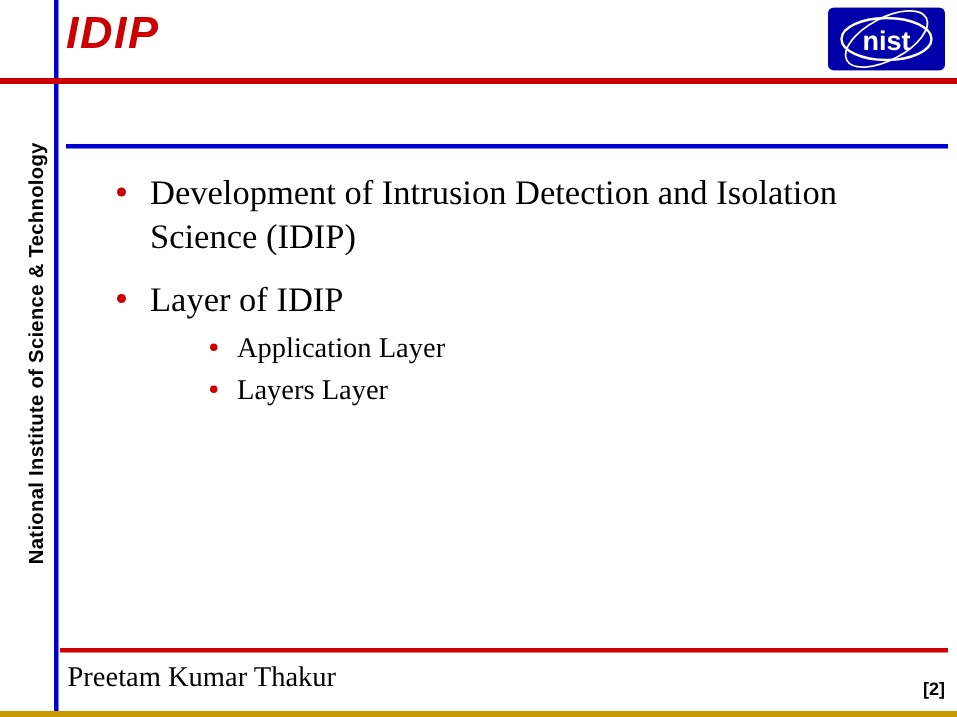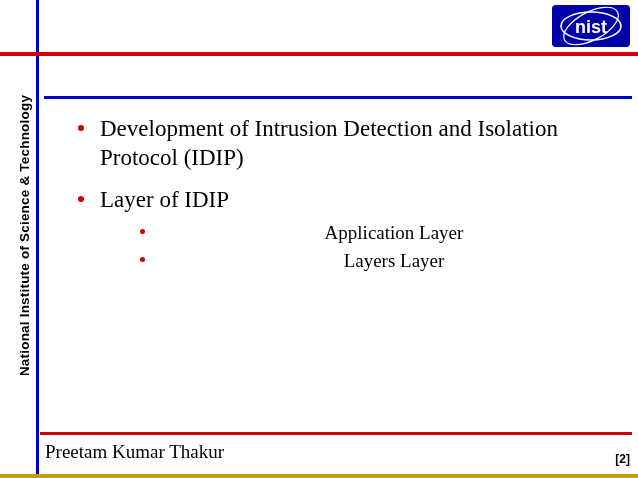--- a/index.html
+++ b/index.html
@@ -123,21 +123,20 @@
     left: 4px;
     top: 11px;
     width: 6px;
     height: 6px;
     background: #cc0000;
     border-radius: 50%;
   }
   .sub-list {
     margin-top: 6px;
     margin-left: 36px;
-    text-align: center;
   }
   .bullet-l2 {
     position: relative;
     padding-left: 22px;
     margin-bottom: 3px;
     font-size: 19px;
     line-height: 25px;
     color: #000000;
   }
   .bullet-l2 > .dot {
@@ -188,40 +187,41 @@
 </head>
 <body>
 
 <div class="slide">
 
   <div class="sidebar">
     <div class="sidebar-text">National Institute of Science &amp; Technology</div>
   </div>
   <div class="sidebar-rule"></div>
 
+  <div class="title">IDIP</div>
 
   <div class="logo">
     <svg width="78" height="42" viewBox="0 0 78 42">
       <rect x="0" y="0" width="78" height="42" rx="4" fill="#0000aa"></rect>
       <ellipse cx="39" cy="21" rx="30" ry="14" fill="none" stroke="#ffffff" stroke-width="1.6"></ellipse>
       <ellipse cx="39" cy="21" rx="30" ry="14" fill="none" stroke="#ffffff" stroke-width="1.2" transform="rotate(-28 39 21)"></ellipse>
       <text x="39" y="28" text-anchor="middle" font-family="Liberation Sans, sans-serif" font-size="18" font-weight="bold" fill="#ffffff">nist</text>
     </svg>
   </div>
 
   <div class="header-rule"></div>
 
   <div class="heading-rule"></div>
 
   <div class="content">
 
 
     <div class="bullet-l1">
       <span class="dot"></span>
-      <span>Development of Intrusion Detection and Isolation Protocol (IDIP)</span>
+      <span>Development of Intrusion Detection and Isolation Science (IDIP)</span>
     </div>
 
     <div class="bullet-l1">
       <span class="dot"></span>
       <span>Layer of IDIP</span>
       <div class="sub-list">
         <div class="bullet-l2">
           <span class="dot"></span>
           <span>Application Layer</span>
         </div>

